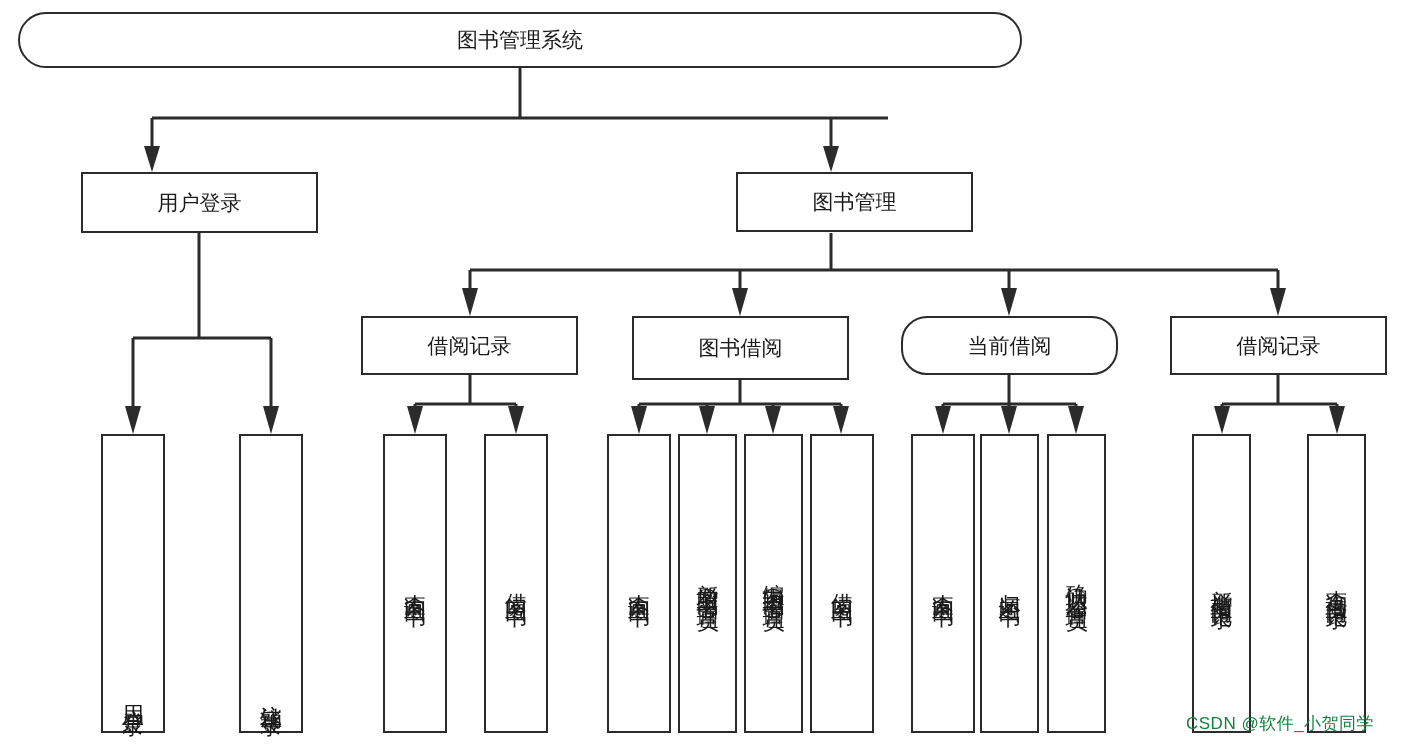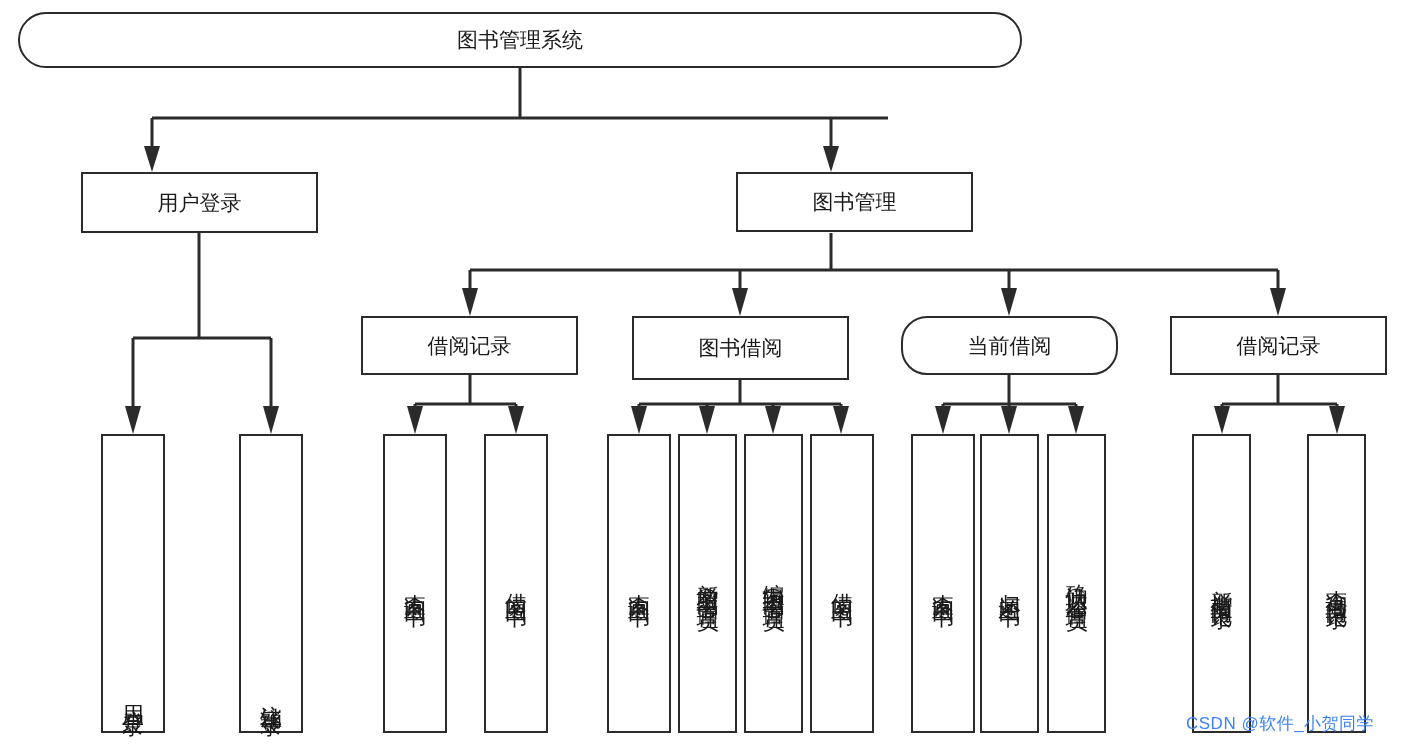--- a/index.html
+++ b/index.html
@@ -37,21 +37,21 @@
   .node.leaf.bottomish{justify-content:flex-end;padding-bottom:28px;}
   .node.leaf .lbl{
     writing-mode:vertical-rl;
     text-orientation:upright;
     white-space:nowrap;
   }
   .watermark{
     position:absolute;
     left:1186px;top:712px;
     font-size:17px;
-    color:#3b82f6;
+    color:#15803d;
     letter-spacing:0.5px;
     white-space:nowrap;
     z-index:3;
   }
 </style>
 </head>
 <body>
 
 <div id="stage">
 

